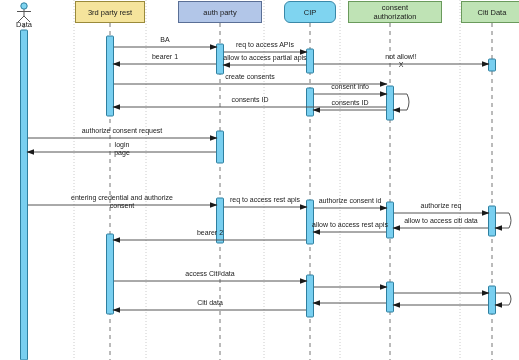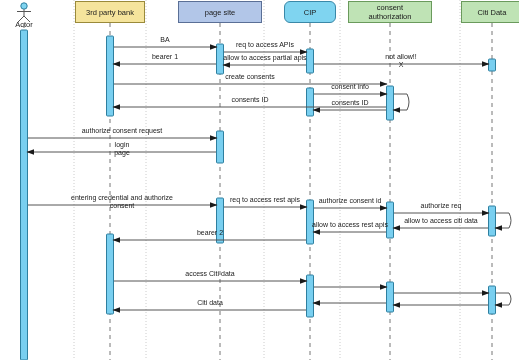--- a/index.html
+++ b/index.html
@@ -133,25 +133,25 @@
       </g>
     <g id="actorfig">
         <circle cx="24" cy="6" r="3.2" fill="#7fd4f0" stroke="#2e7f9f" stroke-width="1"></circle>
         <line x1="24" y1="9.4" x2="24" y2="16" stroke="#555" stroke-width="1"></line>
         <line x1="17" y1="11.5" x2="31" y2="11.5" stroke="#555" stroke-width="1"></line>
         <line x1="24" y1="16" x2="18" y2="22" stroke="#555" stroke-width="1"></line>
         <line x1="24" y1="16" x2="30" y2="22" stroke="#555" stroke-width="1"></line>
       </g>
   </svg>
   <div id="heads">
-      <div class="actor-label" style="left: 4px; top: 20px; width: 40px;">Actor</div>
-      <div class="lifeline-head head-yellow" style="left: 75px; top: 1px; width: 70px; height: 22px;">3rd party bank</div>
-      <div class="lifeline-head head-blue" style="left: 178px; top: 1px; width: 84px; height: 22px;">page site</div>
+      <div class="actor-label" style="left: 4px; top: 20px; width: 40px;">Data</div>
+      <div class="lifeline-head head-yellow" style="left: 75px; top: 1px; width: 70px; height: 22px;">3rd party rest</div>
+      <div class="lifeline-head head-blue" style="left: 178px; top: 1px; width: 84px; height: 22px;">auth party</div>
       <div class="lifeline-head head-cyan" style="left: 284px; top: 1px; width: 52px; height: 22px; border-radius: 6px;">CIP</div>
-      <div class="lifeline-head head-green" style="left: 348px; top: 1px; width: 84px; height: 22px;">consent
+      <div class="lifeline-head head-green" style="left: 348px; top: 1px; width: 94px; height: 22px;">consent
 authorization</div>
       <div class="lifeline-head head-green" style="left: 461px; top: 1px; width: 62px; height: 22px;">Citi Data</div>
     </div>
   <div id="labels">
       <div class="msg-label" style="left: 80px; top: 36px; width: 170px;">BA</div>
       <div class="msg-label" style="left: 180px; top: 41px; width: 170px;">req to access APIs</div>
       <div class="msg-label" style="left: 180px; top: 54px; width: 170px;">allow to access partial apis</div>
       <div class="msg-label" style="left: 316px; top: 53px; width: 170px;">not allow!!
 X</div>
       <div class="msg-label" style="left: 80px; top: 53px; width: 170px;">bearer 1</div>

